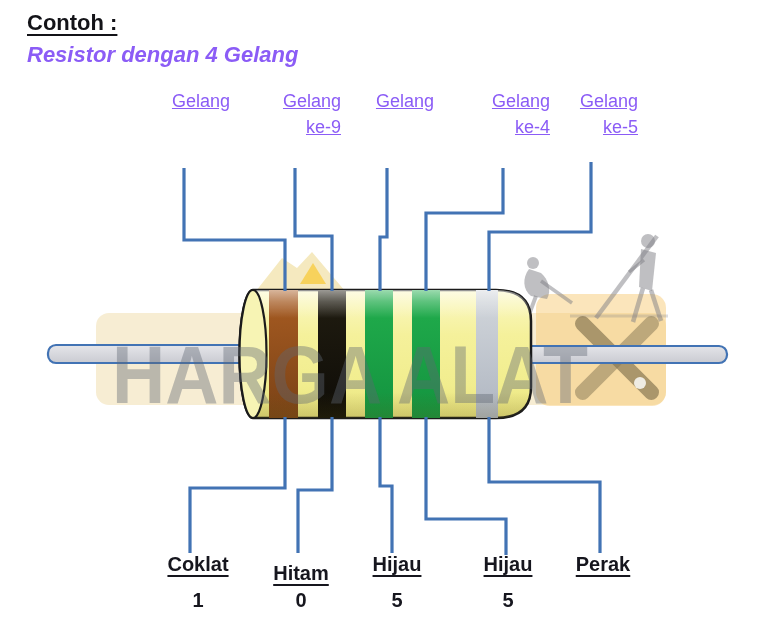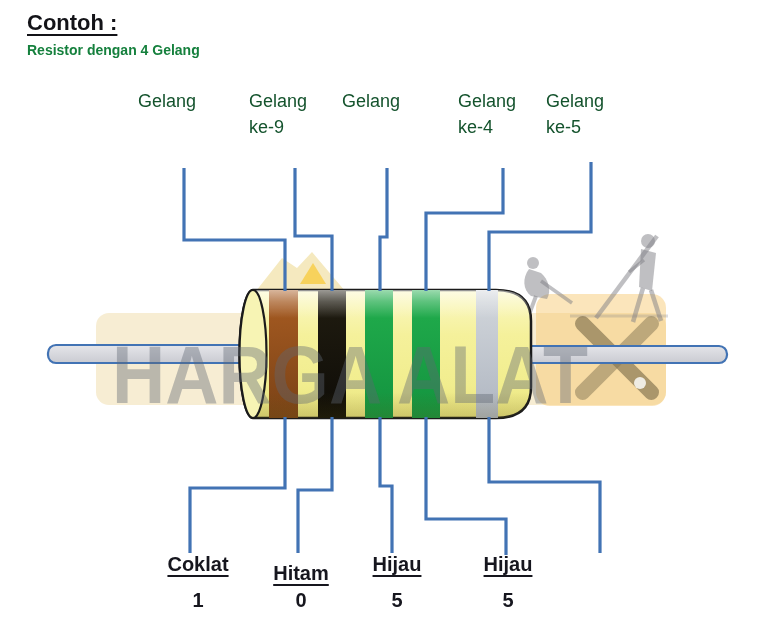--- a/index.html
+++ b/index.html
@@ -6,25 +6,25 @@
   .canvas{
     position:relative;width:758px;height:636px;background:#ffffff;overflow:hidden;
     font-family:"Liberation Sans",sans-serif;color:#16161e;
   }
   .abs{position:absolute;}
   .title{
     left:27px;top:10px;font-size:22px;font-weight:bold;
     text-decoration:underline;text-underline-offset:4px;color:#131318;
   }
   .subtitle{
-    left:27px;top:42px;font-size:14px;font-weight:bold;color:#15803d;
+    left:27px;top:42px;font-size:22px;font-style:italic;font-weight:bold;color:#8b5cf6;
   }
   .toplabel{
-    width:92px;top:88px;text-align:left;font-size:18px;line-height:26px;
-    color:#14532d;font-weight:normal;
+    width:92px;top:88px;text-align:right;font-size:18px;line-height:26px;
+    color:#8b5cf6;font-weight:normal;text-decoration:underline;
   }
   .bandname{
     width:92px;top:553px;text-align:center;font-size:20px;font-weight:bold;
     text-decoration:underline;text-underline-offset:4px;
     text-decoration-thickness:2px;color:#16161e;
   }
   .bandvalue{
     width:92px;top:589px;text-align:center;font-size:20px;font-weight:bold;color:#16161e;
   }
   svg{position:absolute;left:0;top:0;}
@@ -162,20 +162,21 @@
     </div>
     <div class="abs toplabel" style="left:546px;">
       <div>Gelang</div>
       <div>ke-5</div>
     </div>
 
     <div class="abs bandname" style="left:152px;">Coklat</div>
     <div class="abs bandname" style="left:255px;margin-top:9px;">Hitam</div>
     <div class="abs bandname" style="left:351px;">Hijau</div>
     <div class="abs bandname" style="left:462px;">Hijau</div>
+    <div class="abs bandname" style="left:557px;">Perak</div>
 
     <div class="abs bandvalue" style="left:152px;">1</div>
     <div class="abs bandvalue" style="left:255px;">0</div>
     <div class="abs bandvalue" style="left:351px;">5</div>
     <div class="abs bandvalue" style="left:462px;">5</div>
     <div class="abs bandvalue" style="left:557px;margin-top:44px;">10%</div>
   </div>
 
 </div>
 

